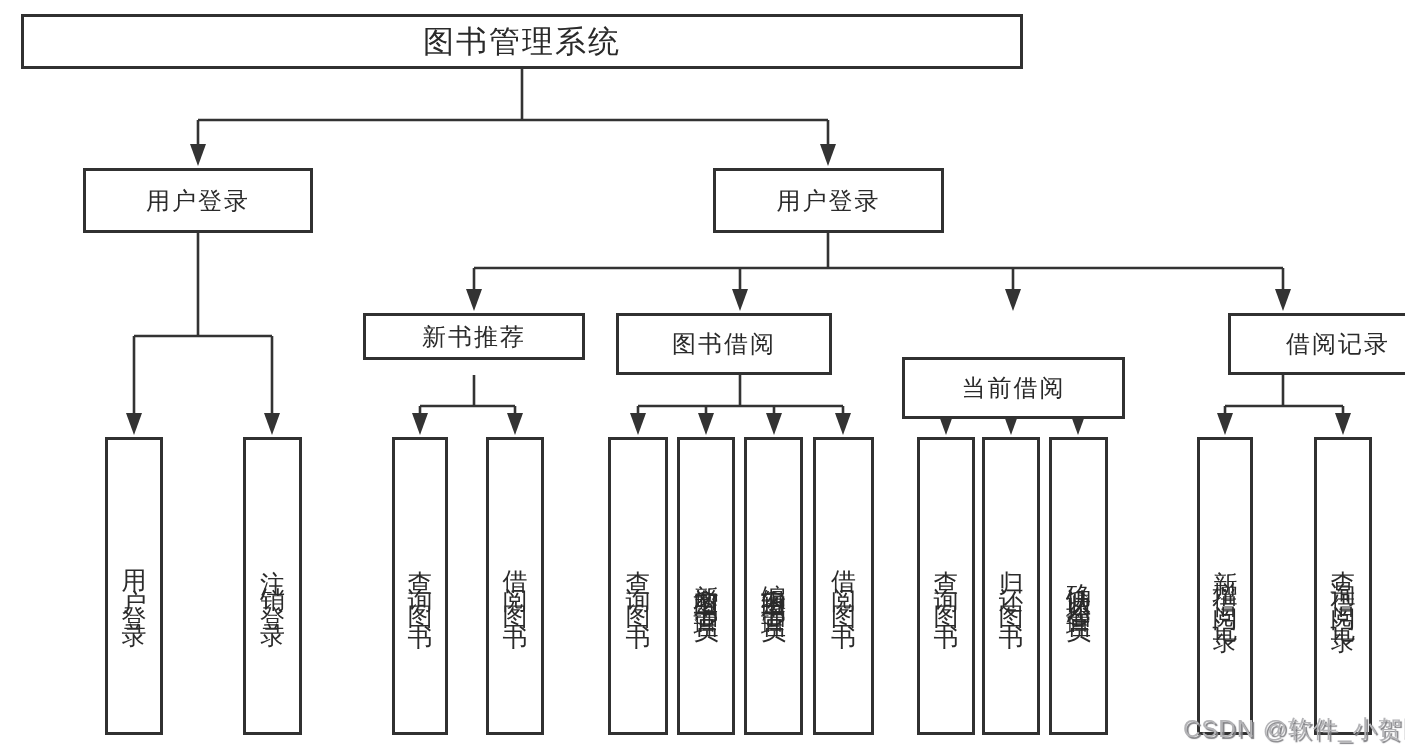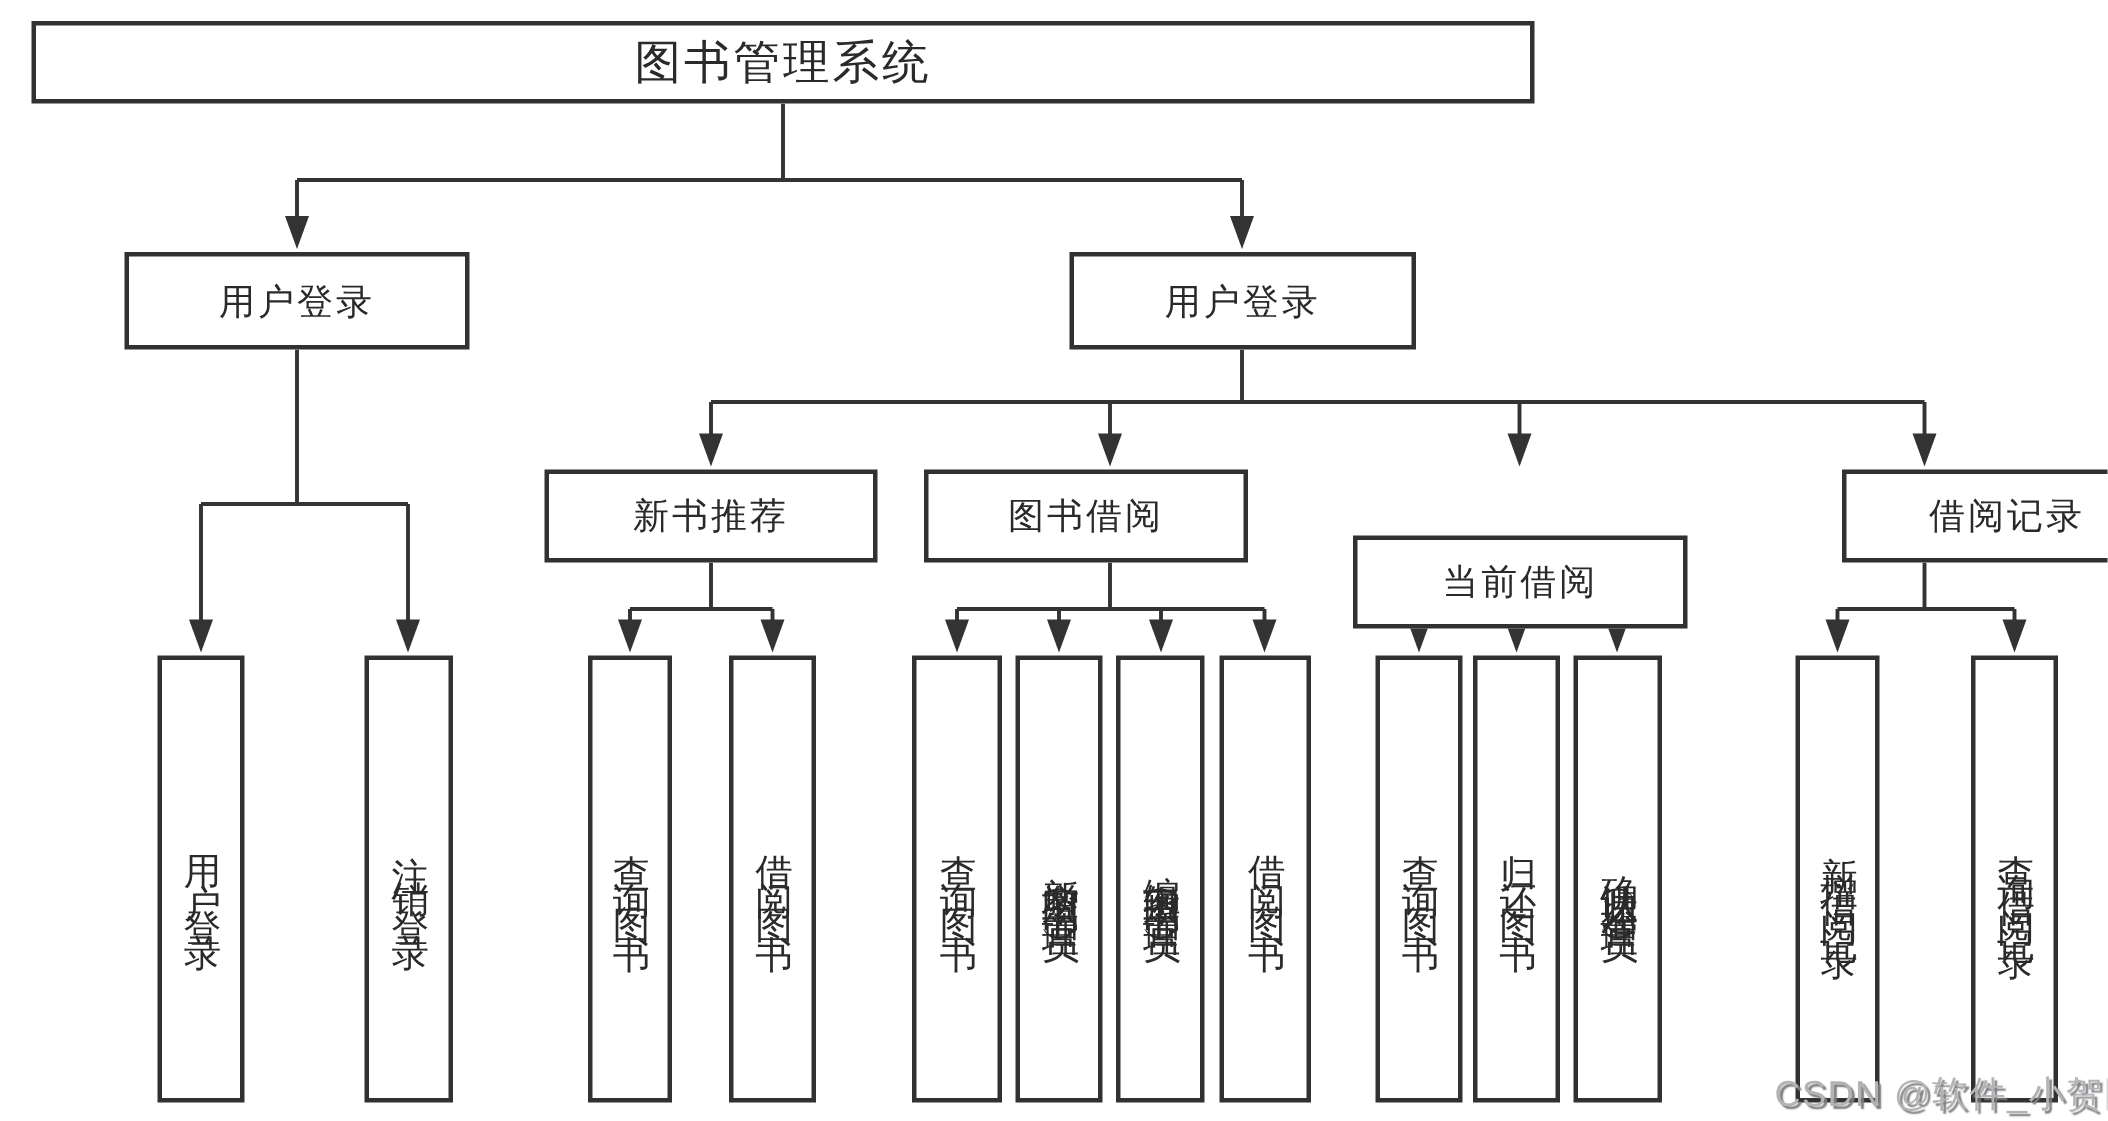--- a/index.html
+++ b/index.html
@@ -123,21 +123,21 @@
 </div>
 
 <div class="box" style="left:83px; top:168px; width:230px; height:65px;">
   <span>用户登录</span>
 </div>
 
 <div class="box" style="left:713px; top:168px; width:231px; height:65px;">
   <span>用户登录</span>
 </div>
 
-<div class="box" style="left:363px; top:313px; width:222px; height:62px;">
+<div class="box" style="left:363px; top:313px; width:222px; height:47px;">
   <span>新书推荐</span>
 </div>
 
 <div class="box" style="left:616px; top:313px; width:216px; height:62px;">
   <span>图书借阅</span>
 </div>
 
 <div class="box" style="left:902px; top:313px; width:223px; height:62px;margin-top:44px;">
   <span>当前借阅</span>
 </div>

